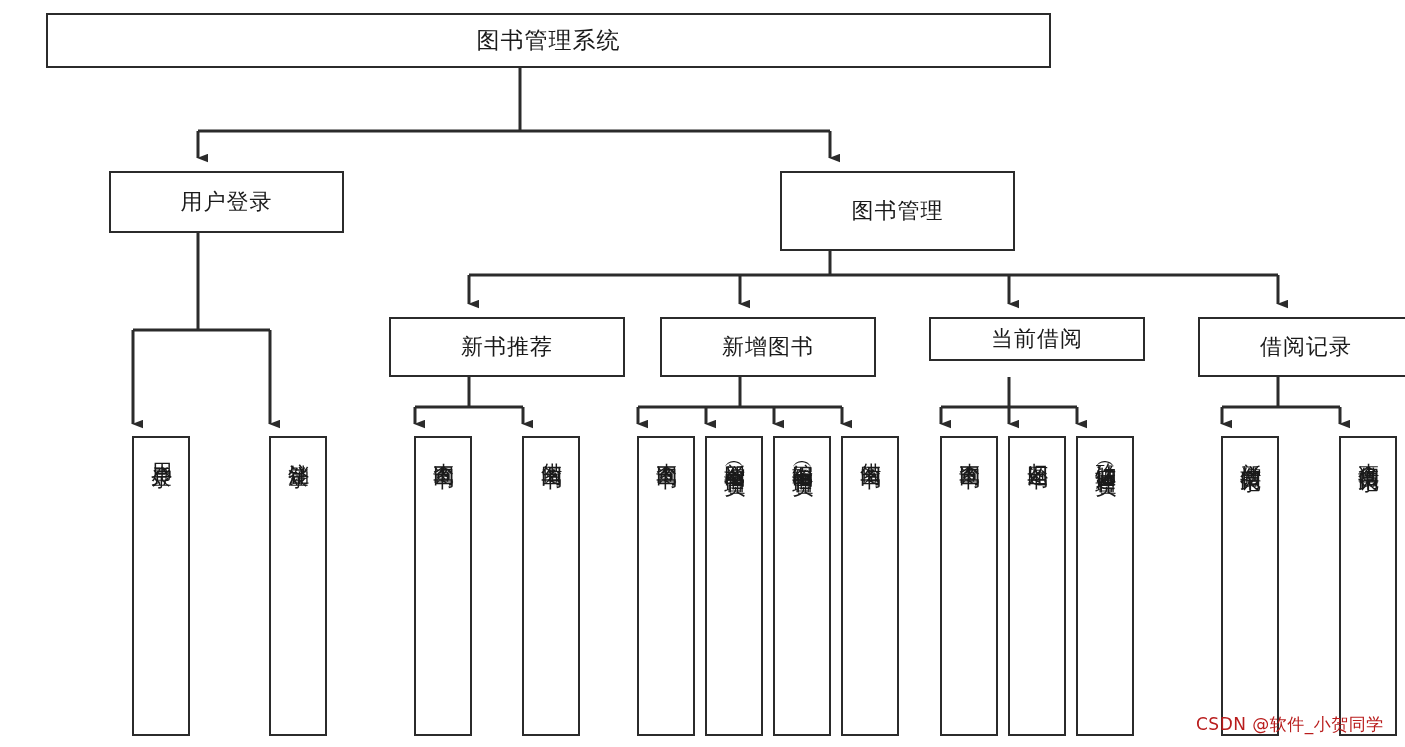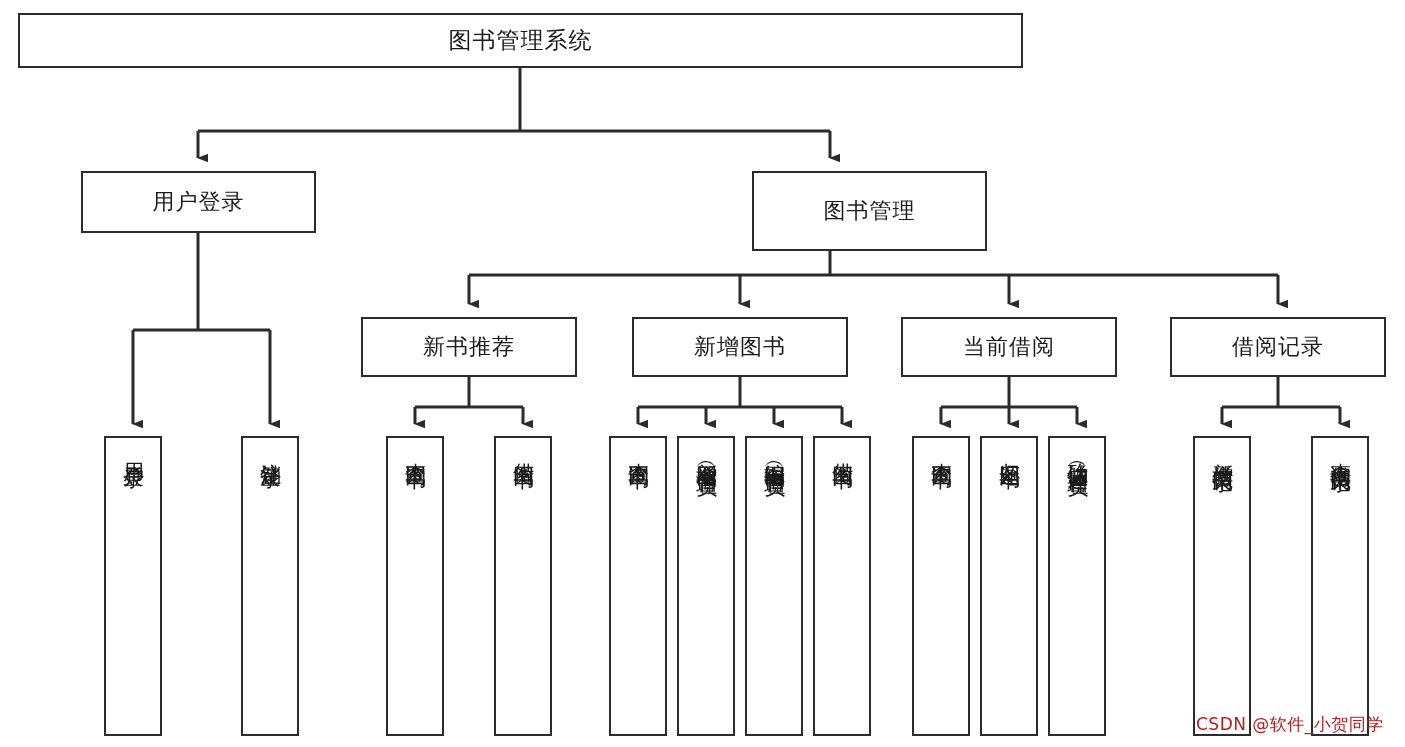--- a/index.html
+++ b/index.html
@@ -26,20 +26,21 @@
   }
   .node {
     position: absolute;
     box-sizing: border-box;
     border: 2px solid #2b2b2b;
     background: #ffffff;
     display: flex;
     align-items: center;
     justify-content: center;
     color: #1a1a1a;
+    margin-left: 28px;
   }
   .node.horiz {
     font-size: 22px;
     letter-spacing: 1px;
   }
   .node.vert {
     align-items: flex-start;
     justify-content: center;
     padding-top: 8px;
   }
@@ -124,27 +125,27 @@
     <span>图书管理系统</span>
   </div>
 
   <div class="node horiz" style="left:81px; top:171px; width:235px; height:62px;">
     <span>用户登录</span>
   </div>
   <div class="node horiz" style="left:752px; top:171px; width:235px; height:80px;">
     <span>图书管理</span>
   </div>
 
-  <div class="node horiz" style="left:361px; top:317px; width:216px; height:60px;">
+  <div class="node horiz" style="left:361px; top:317px; width:236px; height:60px;">
     <span>新书推荐</span>
   </div>
   <div class="node horiz" style="left:632px; top:317px; width:216px; height:60px;">
     <span>新增图书</span>
   </div>
-  <div class="node horiz" style="left:901px; top:317px; width:216px; height:60px;">
+  <div class="node horiz" style="left:901px; top:317px; width:216px; height:44px;">
     <span>当前借阅</span>
   </div>
   <div class="node horiz" style="left:1170px; top:317px; width:216px; height:60px;text-align:right;">
     <span>借阅记录</span>
   </div>
 
   <div class="node vert" style="left:104px; top:436px; width:58px; height:300px;">
     <span class="vlabel">用户登录</span>
   </div>
   <div class="node vert" style="left:241px; top:436px; width:58px; height:300px;">

